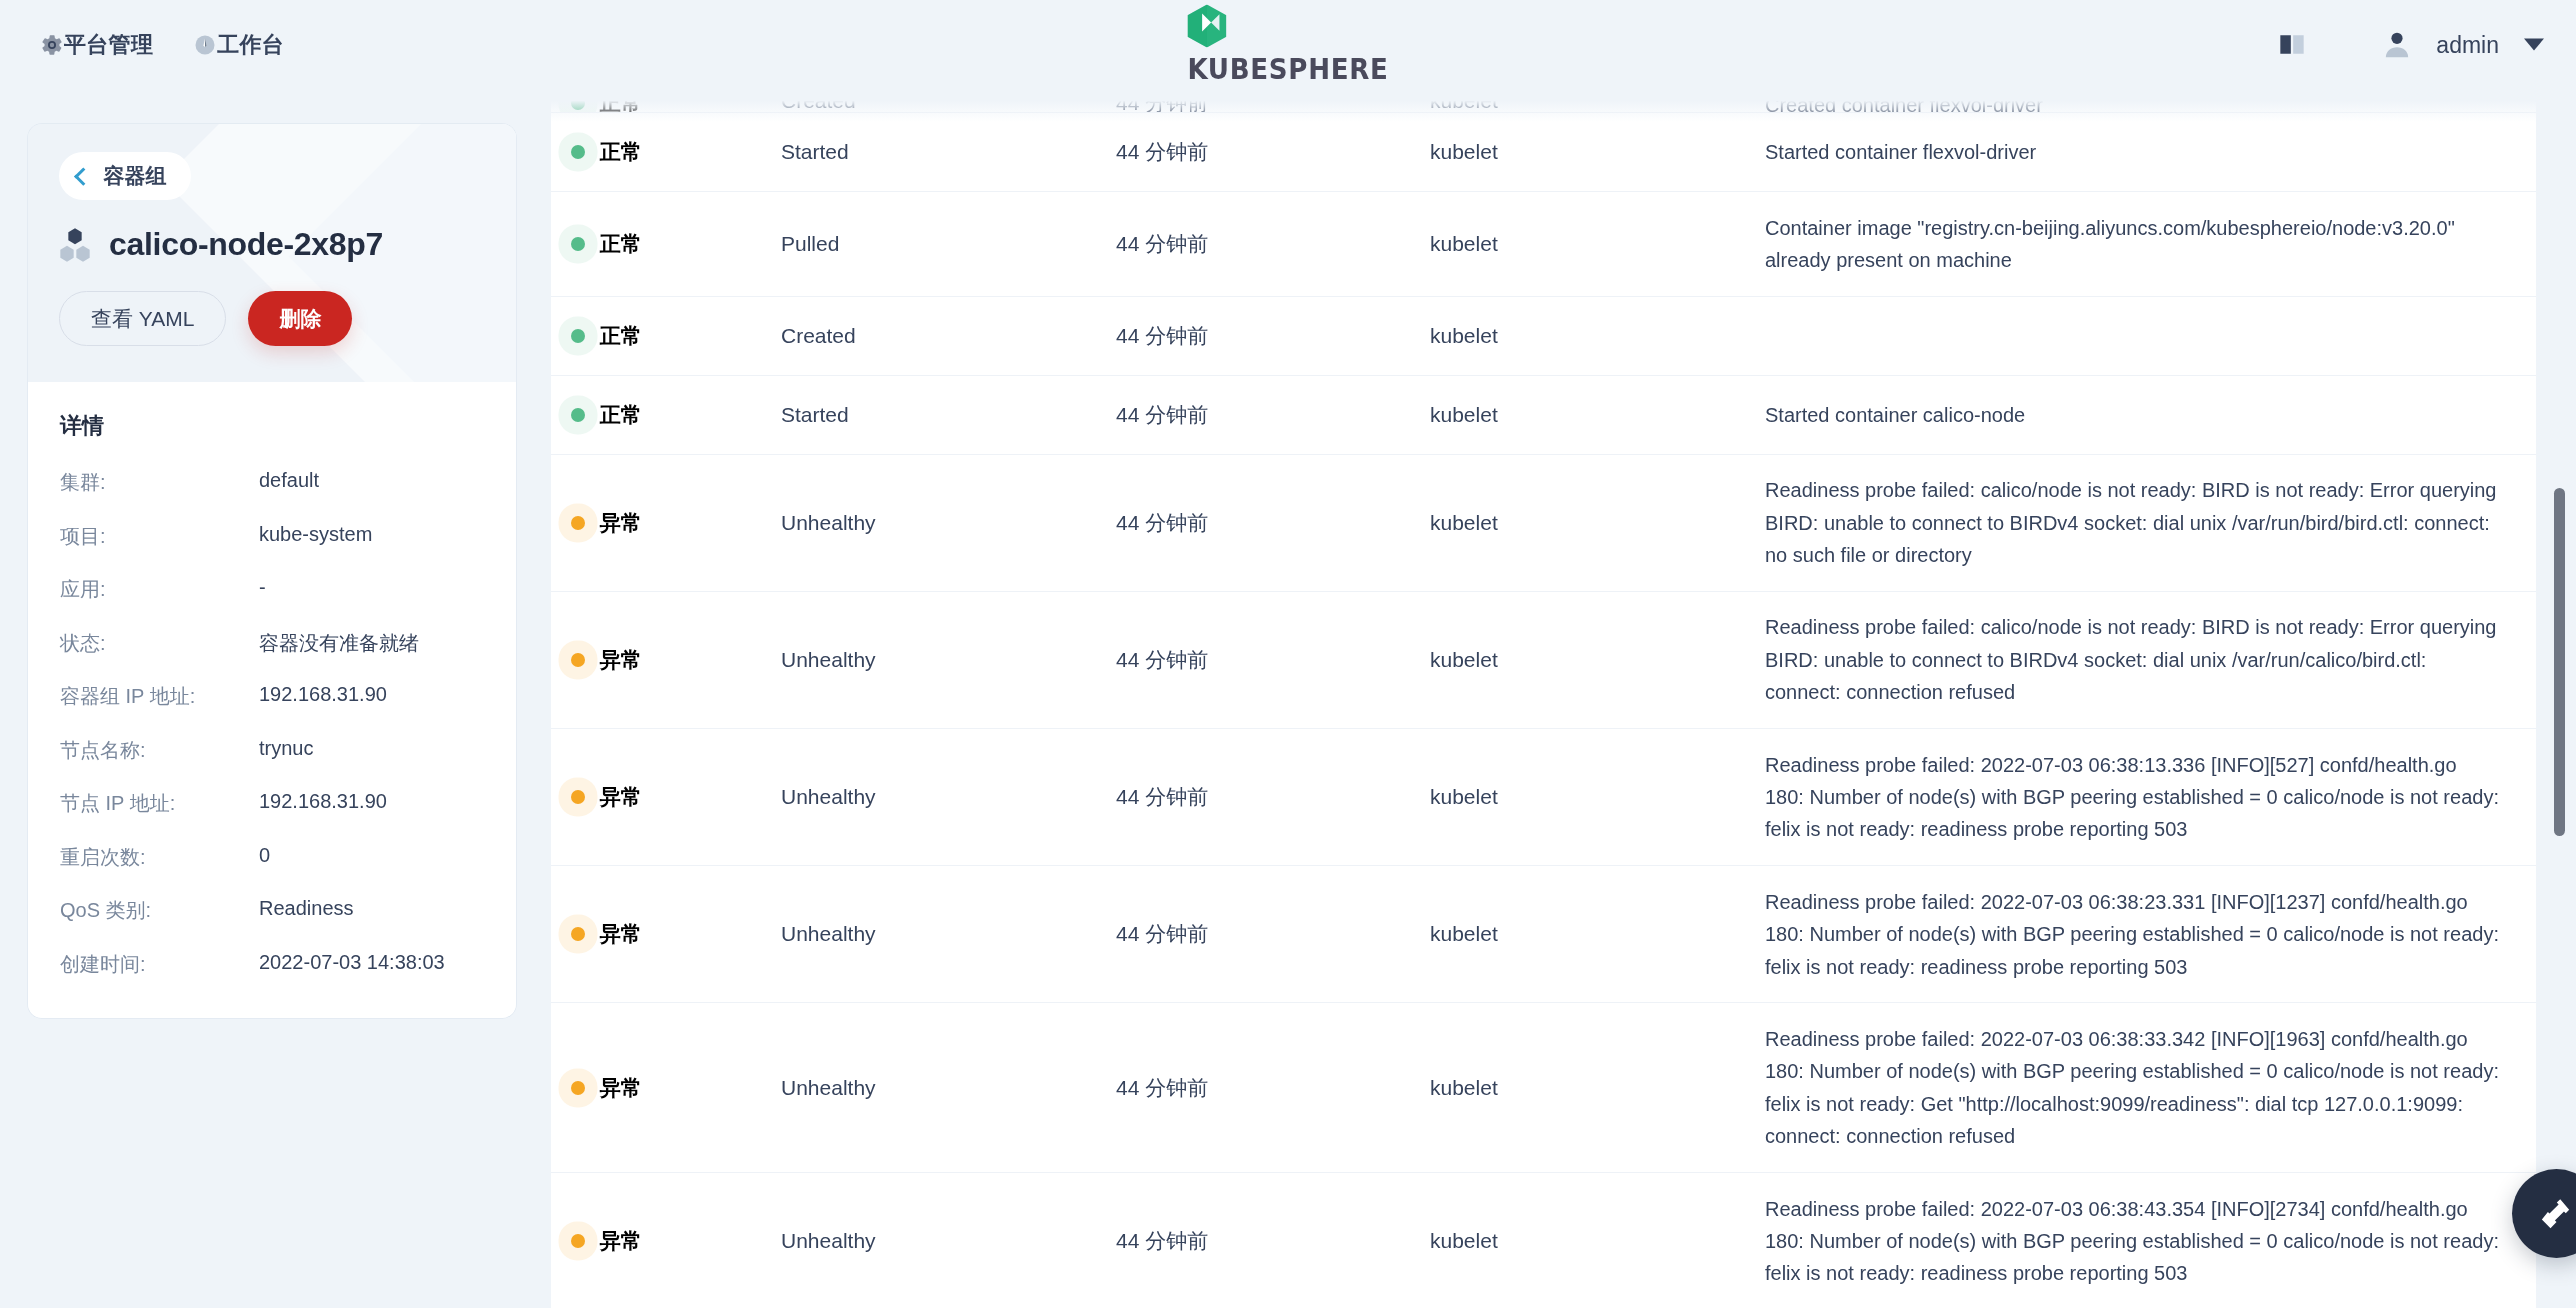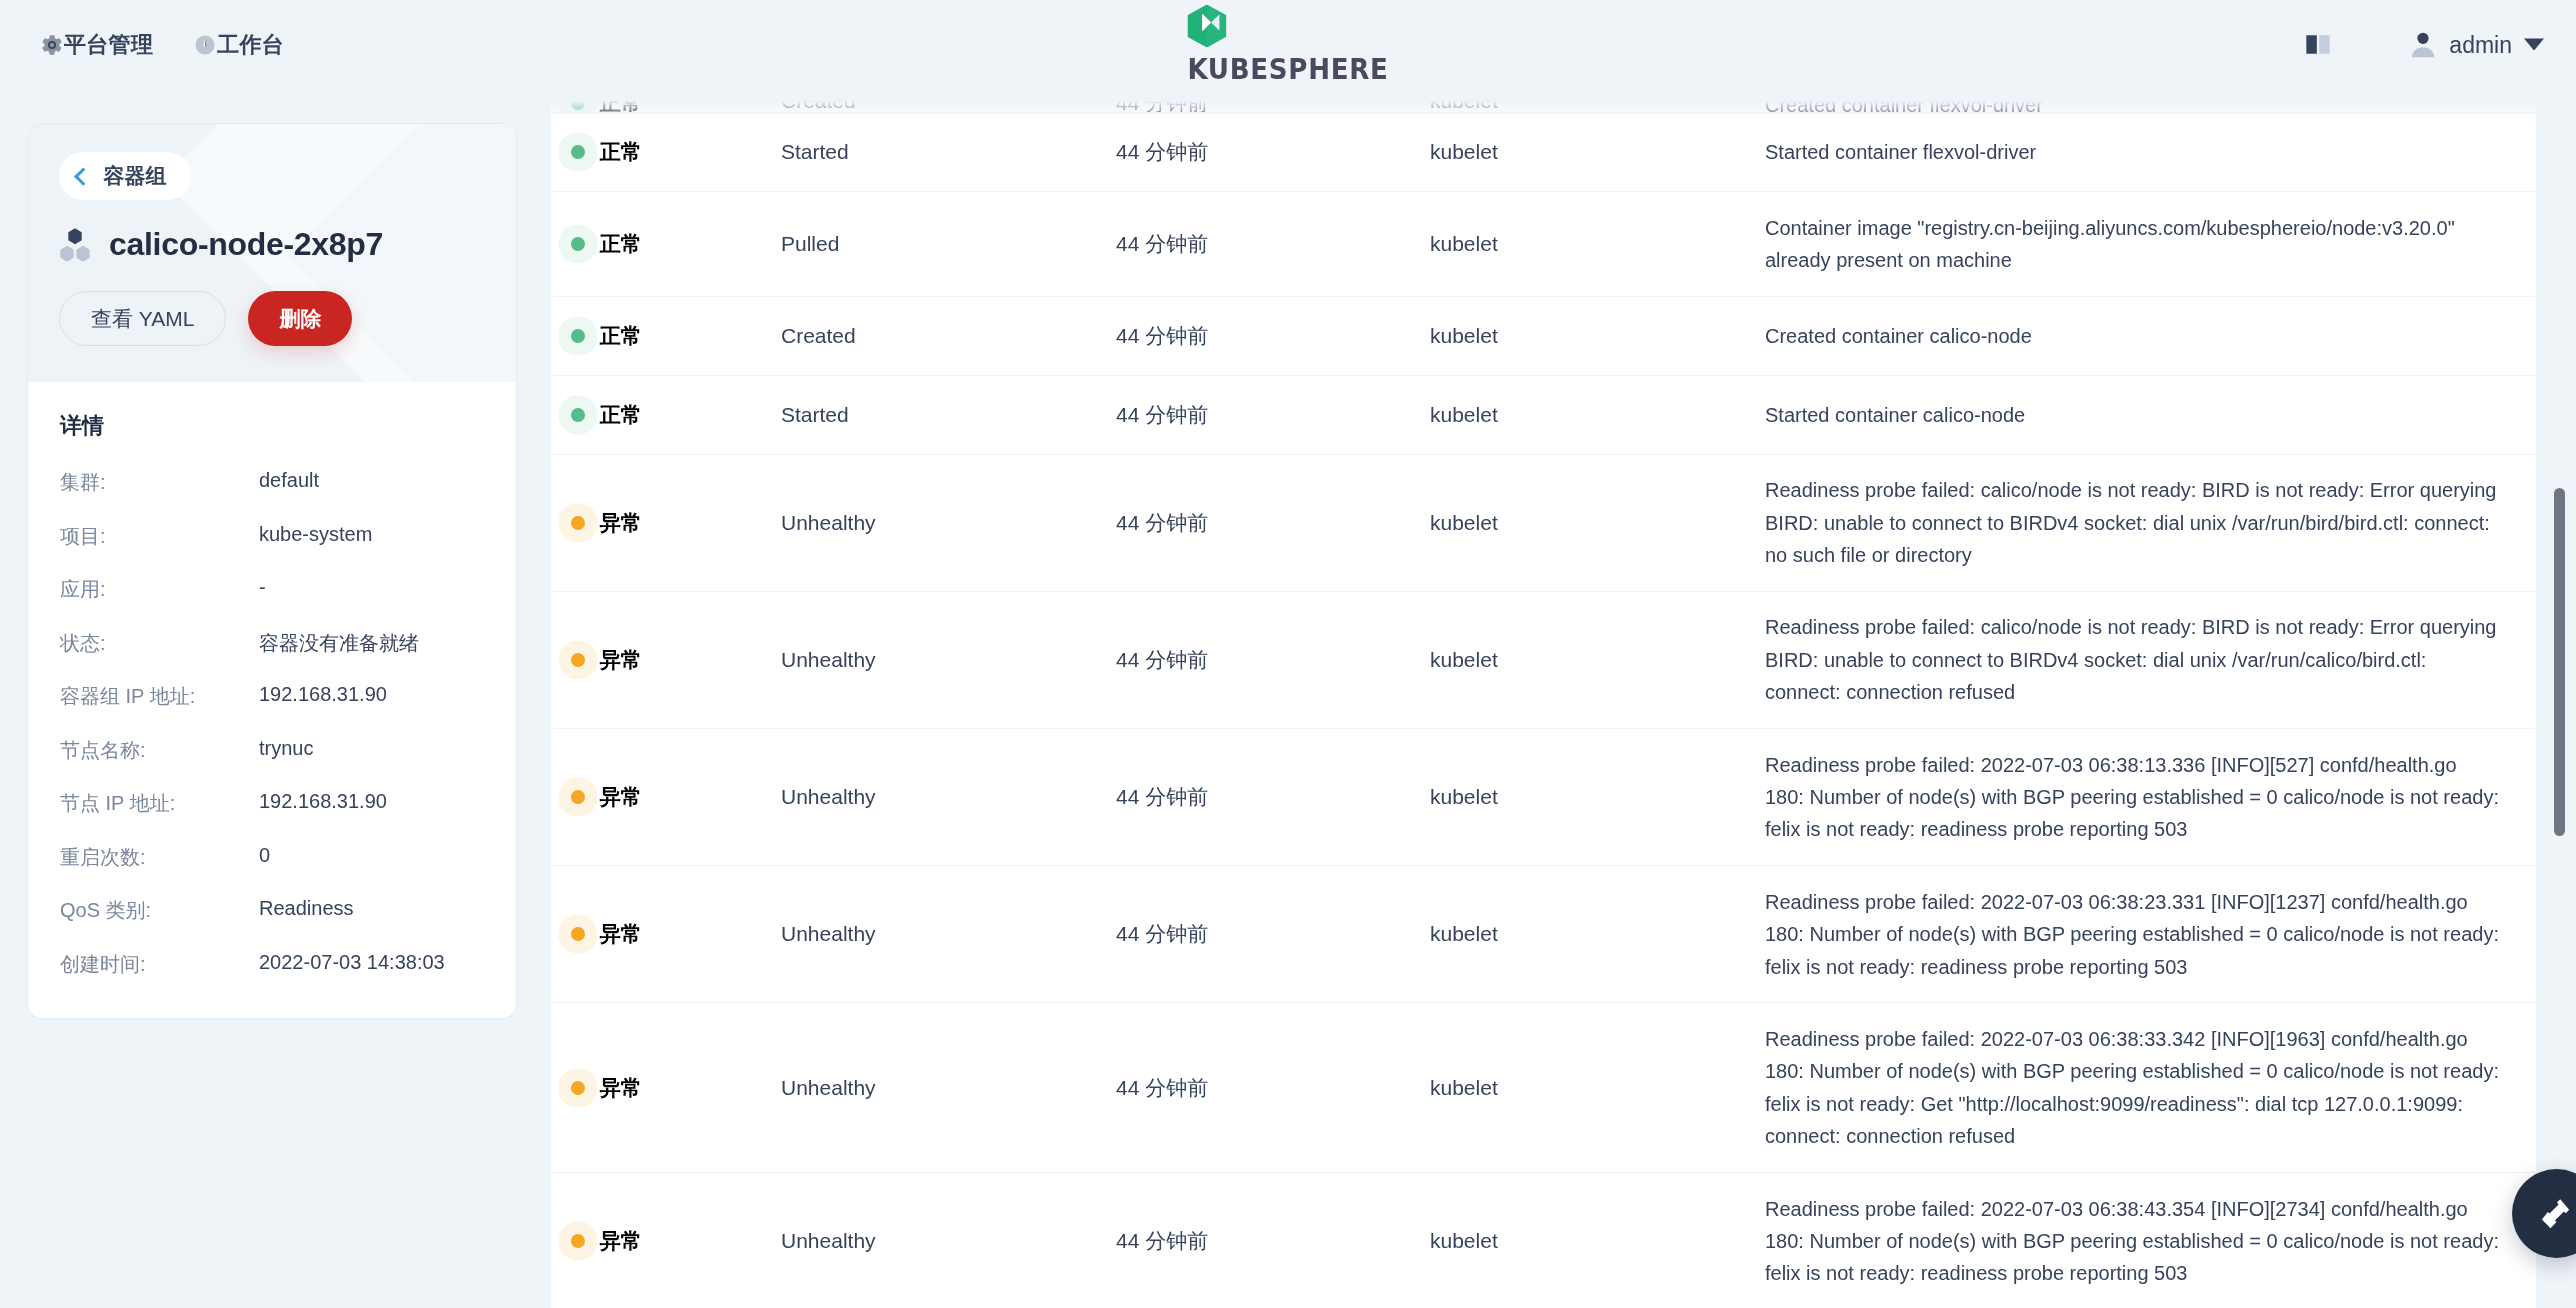--- a/index.html
+++ b/index.html
@@ -33,21 +33,21 @@
   .logo-text {
     font-size: 29px; font-weight: bold; letter-spacing: 0.7px;
     color: #4a4a5c; font-family: "DejaVu Sans Condensed", "Liberation Sans", sans-serif;
   }
 
   .nav-right {
     position: absolute; right: 32px; top: 50%;
     transform: translateY(-50%);
     display: flex; align-items: center; gap: 77px;
   }
-  .user-box { display: flex; align-items: center; gap: 12px; cursor: pointer; }
+  .user-box { display: flex; align-items: center; gap: 25px; cursor: pointer; }
   .user-name { font-size: 23px; color: #36435c; }
   .caret {
     width: 0; height: 0;
     border-left: 10.5px solid transparent;
     border-right: 10.5px solid transparent;
     border-top: 12px solid #36435c;
   }
 
   
   .side {
@@ -336,21 +336,20 @@
         <div class="c-msg">Container image "registry.cn-beijing.aliyuncs.com/kubesphereio/node:v3.20.0" already present on machine</div>
       </div>
       <div class="row">
         <div class="c-status">
           <span class="dot ok"></span>
           <span class="status-txt">正常</span>
         </div>
         <div class="c-reason">Created</div>
         <div class="c-time">44 分钟前</div>
         <div class="c-source">kubelet</div>
-        <div class="c-msg">Created container calico-node</div>
       </div>
       <div class="row">
         <div class="c-status">
           <span class="dot ok"></span>
           <span class="status-txt">正常</span>
         </div>
         <div class="c-reason">Started</div>
         <div class="c-time">44 分钟前</div>
         <div class="c-source">kubelet</div>
         <div class="c-msg">Started container calico-node</div>

